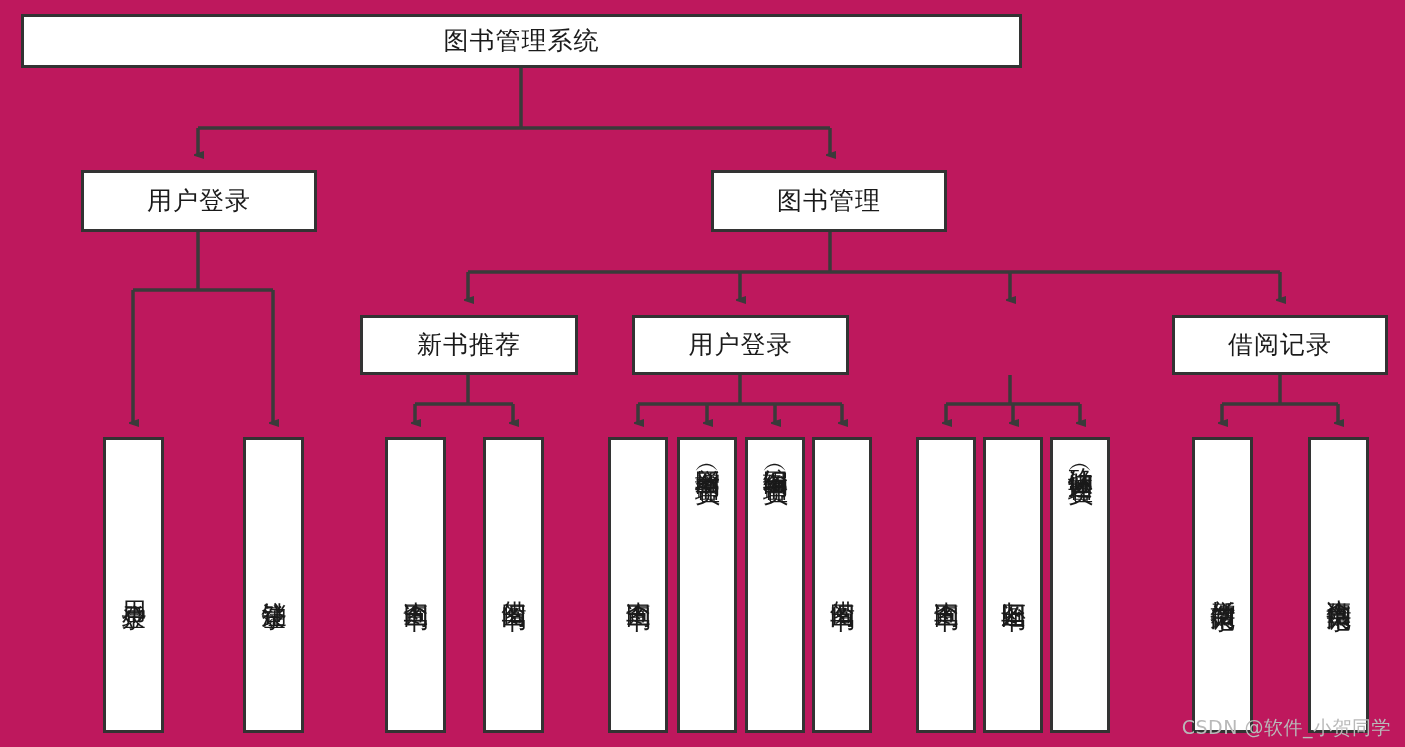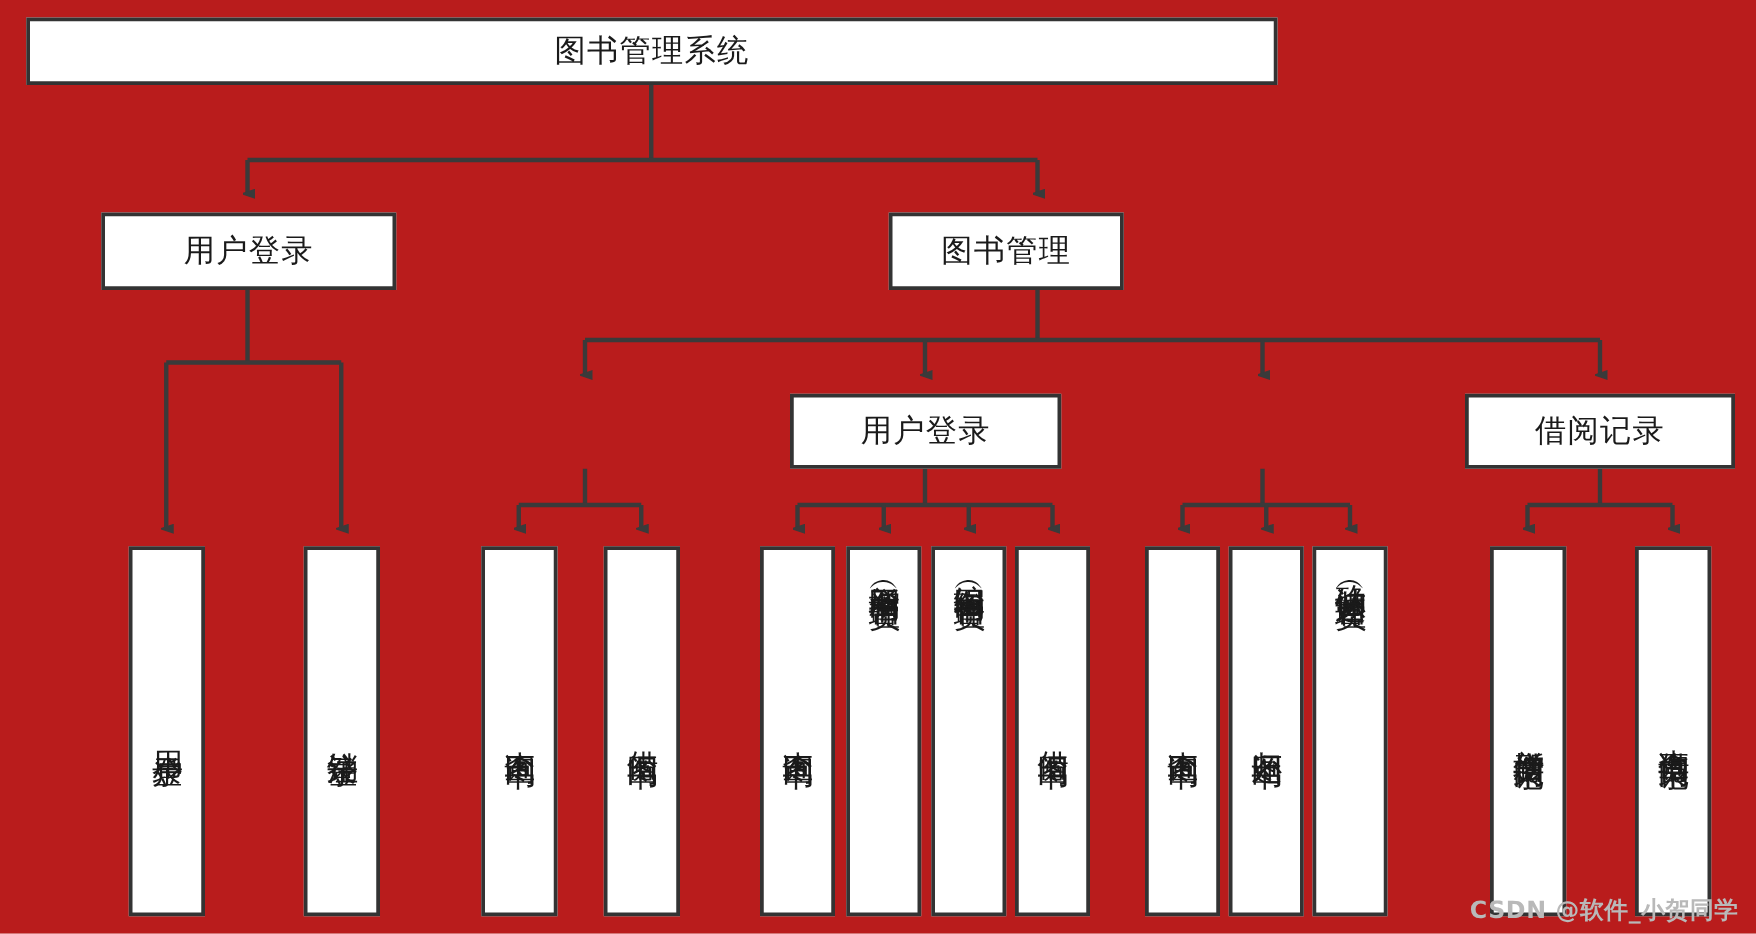--- a/index.html
+++ b/index.html
@@ -7,21 +7,21 @@
     padding: 0;
     background: #ffffff;
   }
   body {
     font-family: "DejaVu Sans", "Liberation Sans", sans-serif;
   }
   #canvas {
     position: relative;
     width: 1405px;
     height: 747px;
-    background: #b91c1c;
+    background: #be185d;
     overflow: hidden;
   }
   svg.edges {
     position: absolute;
     left: 0;
     top: 0;
     width: 1405px;
     height: 747px;
     pointer-events: none;
   }
@@ -62,21 +62,20 @@
     padding-top: 0;
   }
   .watermark {
     position: absolute;
     right: 14px;
     bottom: 6px;
     font-size: 19px;
     color: #b9b9b9;
     white-space: nowrap;
     letter-spacing: 0.5px;
-    font-weight: bold;
   }
 </style>
 </head>
 <body>
 
 <div id="canvas">
 
   <svg class="edges" viewBox="0 0 1405 747">
     <defs>
       <marker id="arrow" markerWidth="10" markerHeight="10" refX="4" refY="6" orient="auto" markerUnits="userSpaceOnUse">
@@ -127,24 +126,27 @@
     </g>
   </svg>
 
   <div class="node" style="left:21px; top:14px; width:1001px; height:54px;">
     <span class="node-label">图书管理系统</span>
   </div>
 
   <div class="node" style="left:81px; top:170px; width:236px; height:62px;">
     <span class="node-label">用户登录</span>
   </div>
-  <div class="node" style="left:711px; top:170px; width:188px; height:62px;">
+  <div class="node" style="left:711px; top:170px; width:236px; height:62px;">
     <span class="node-label">图书管理</span>
   </div>
 
+  <div class="node" style="left:360px; top:315px; width:218px; height:60px;">
+    <span class="node-label">新书推荐</span>
+  </div>
   <div class="node" style="left:632px; top:315px; width:217px; height:60px;">
     <span class="node-label">用户登录</span>
   </div>
   <div class="node" style="left:1172px; top:315px; width:216px; height:60px;">
     <span class="node-label">借阅记录</span>
   </div>
 
   <div class="node vertical centered" style="left:103px; top:437px; width:61px; height:296px;">
     <span class="node-label">用户登录</span>
   </div>

